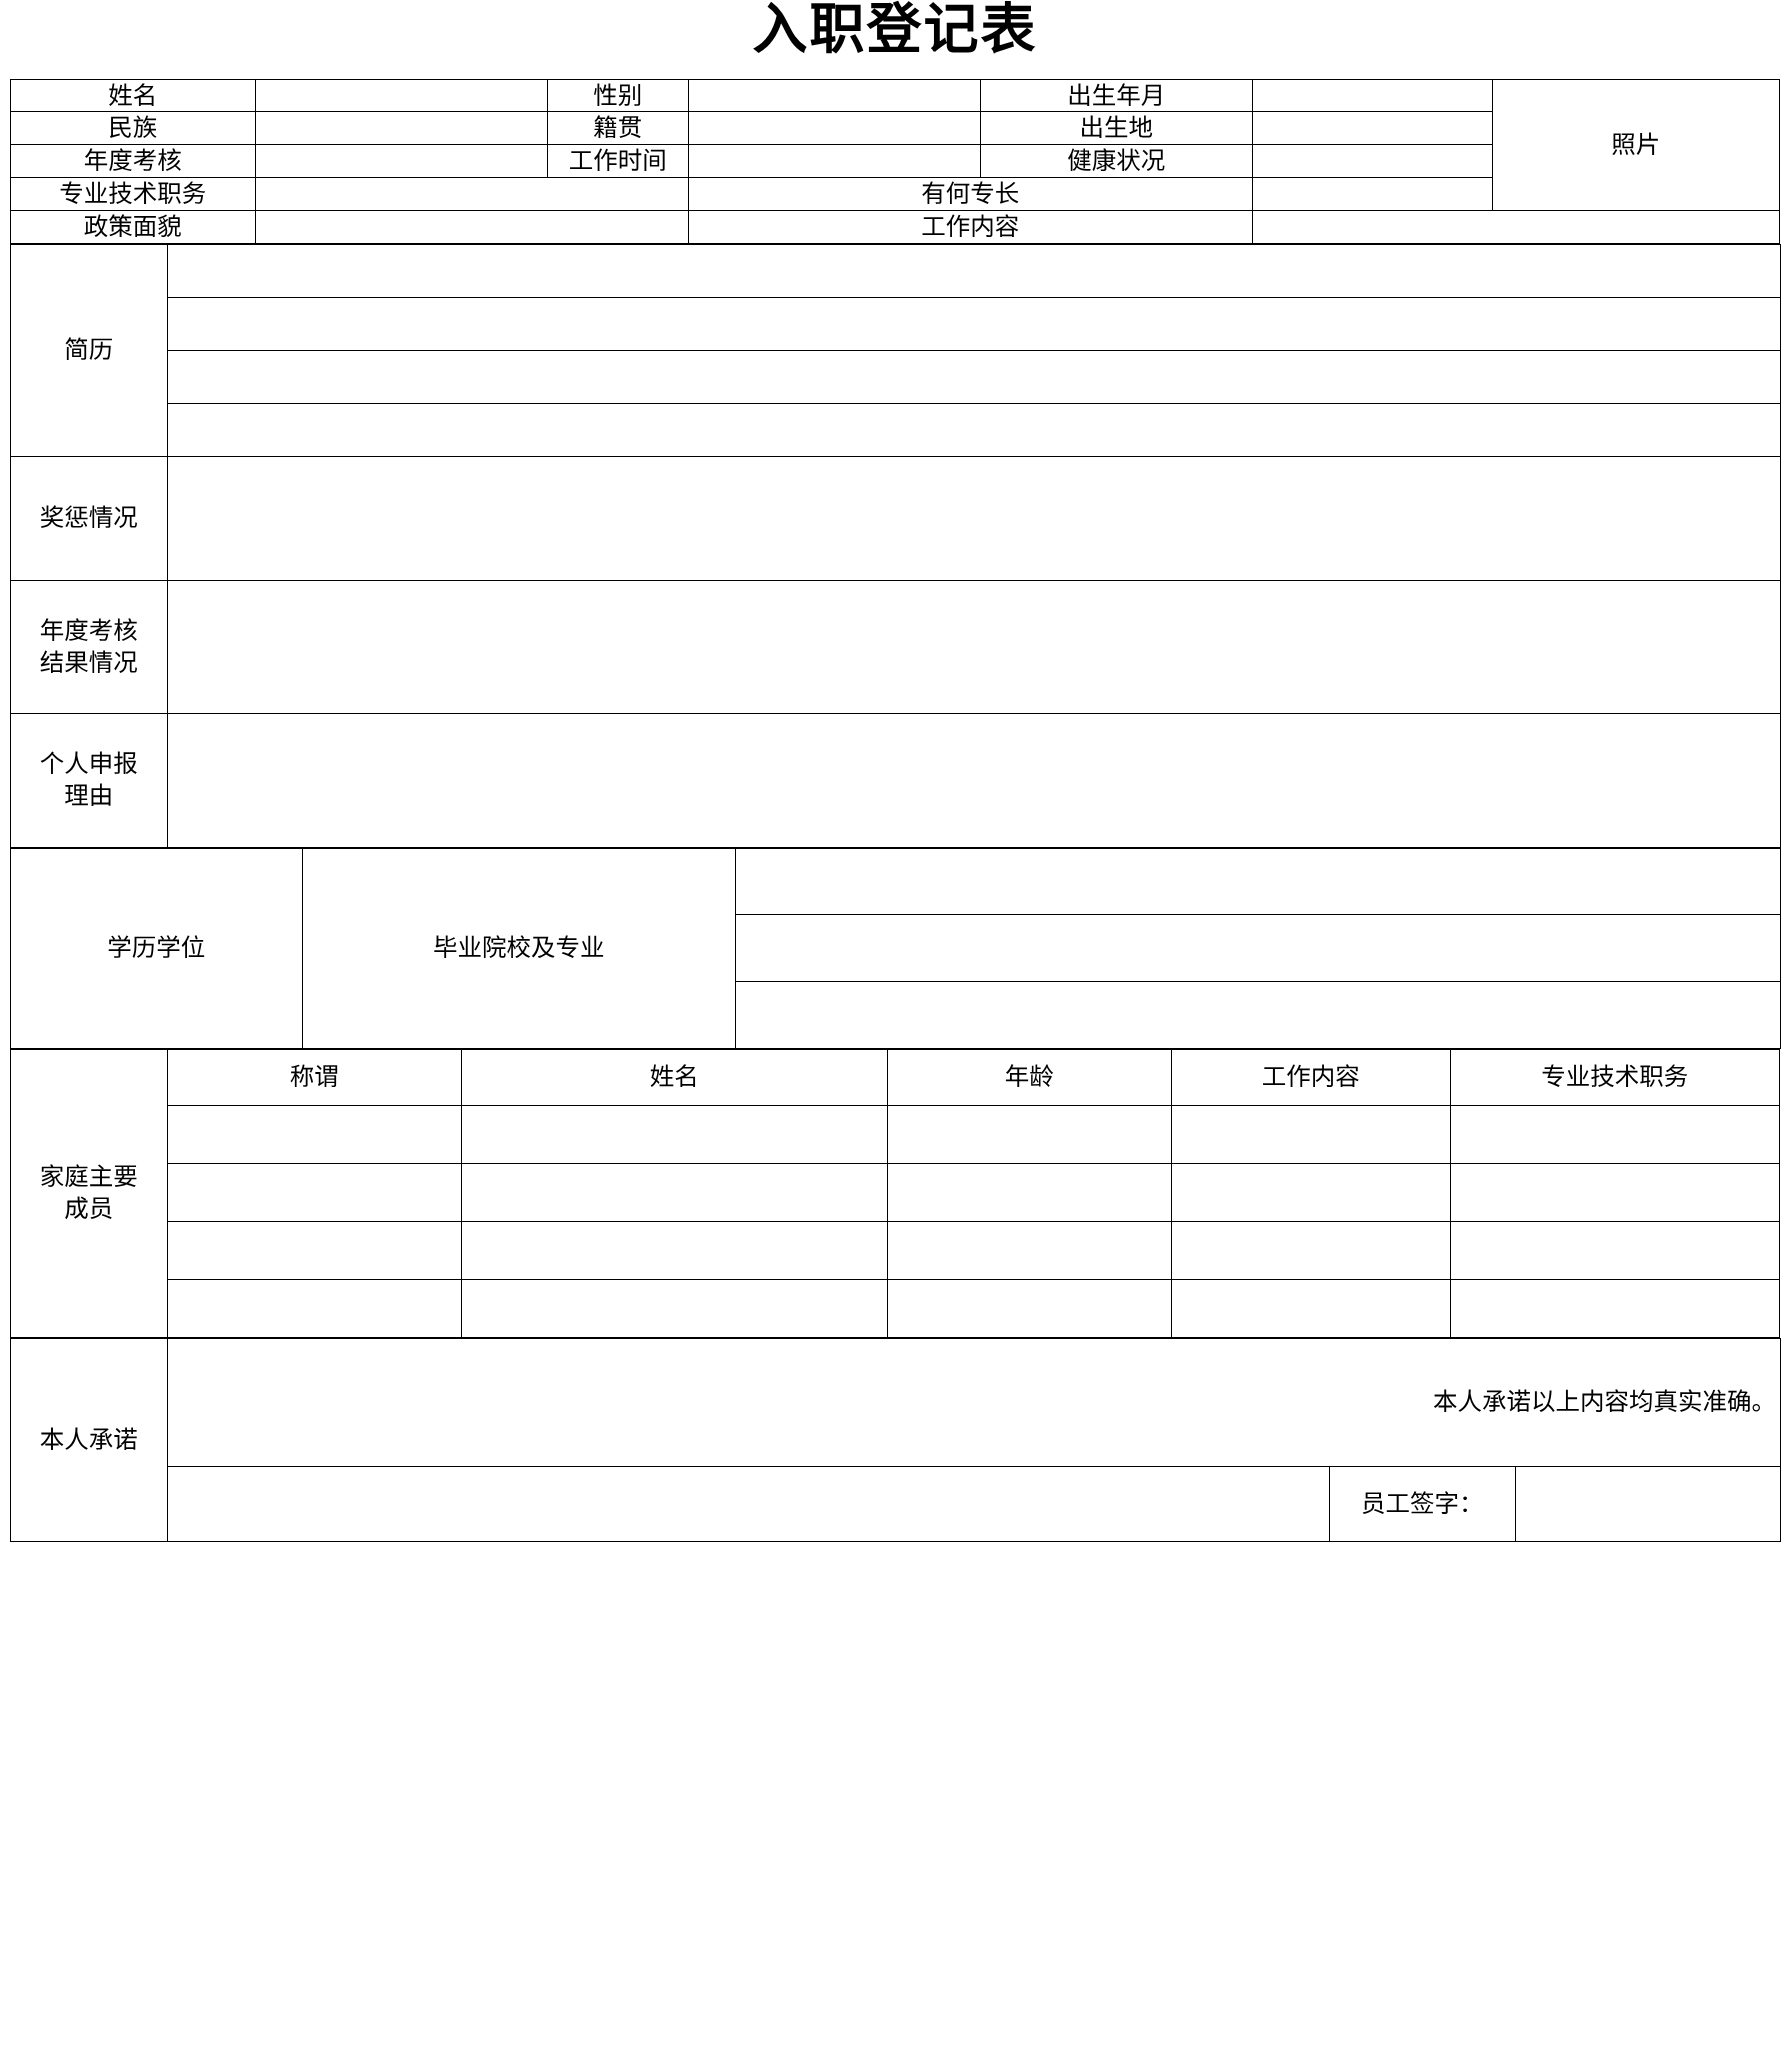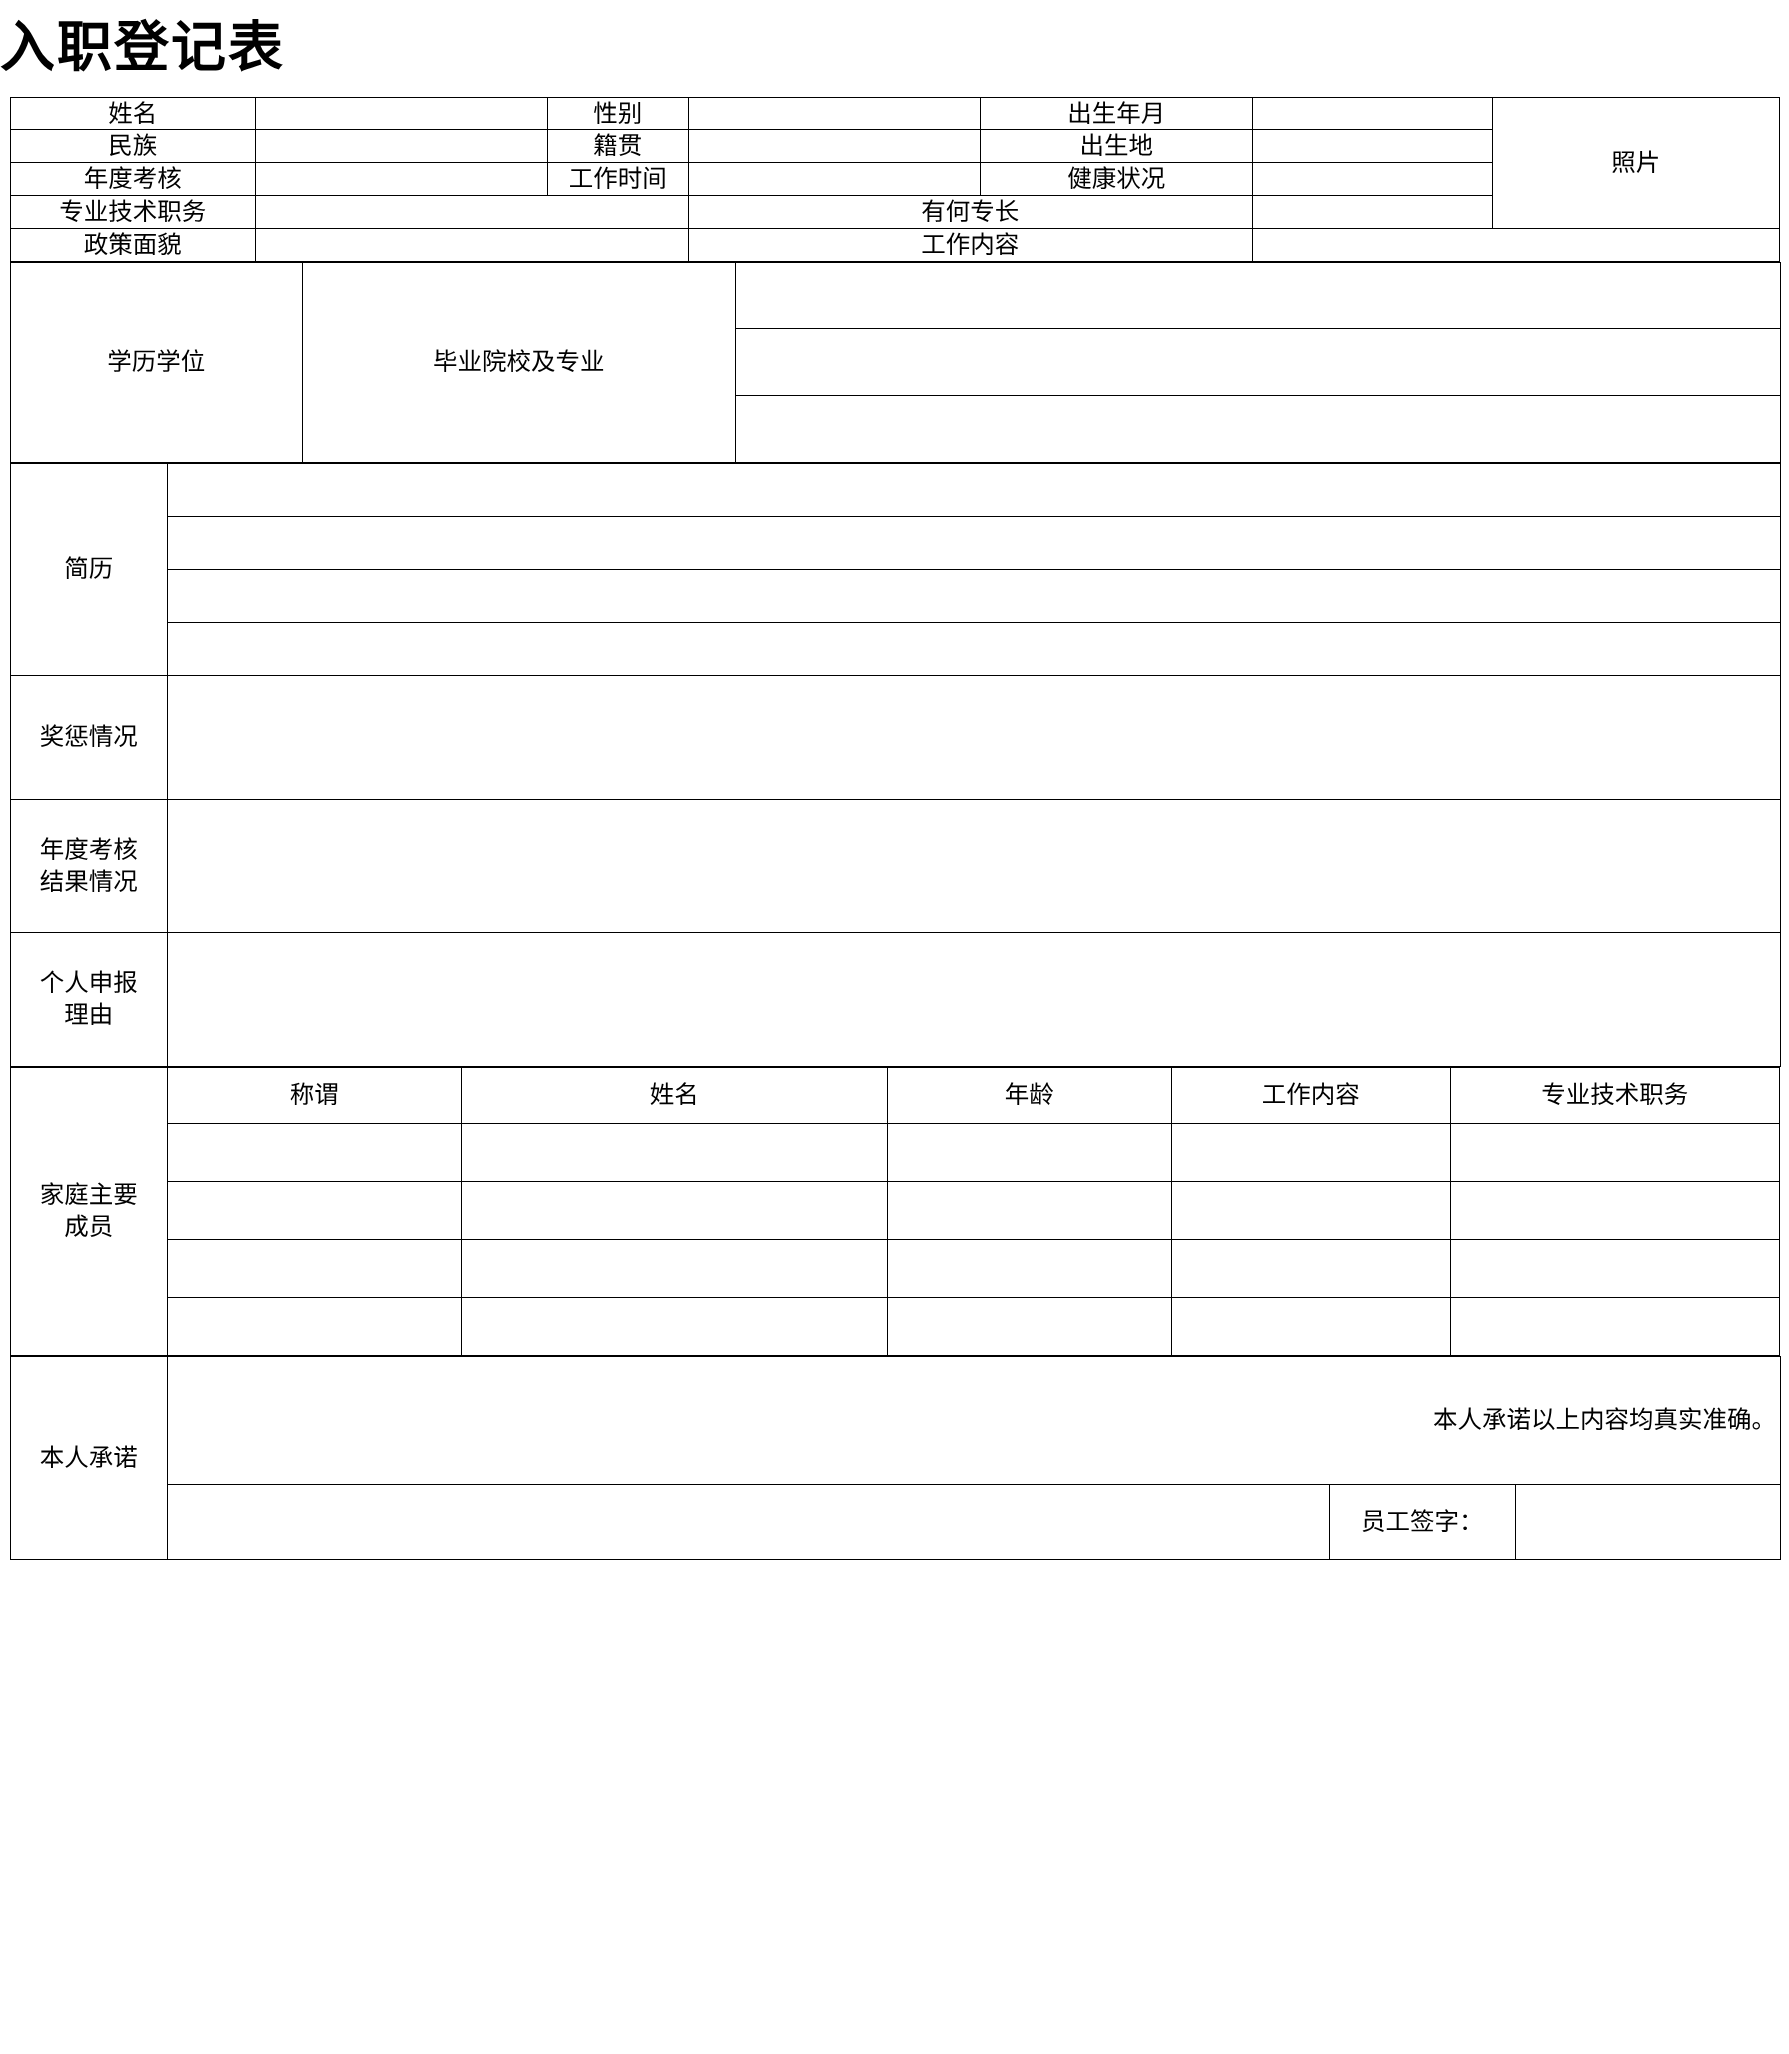--- a/index.html
+++ b/index.html
@@ -18,26 +18,26 @@
 
   #page {
     position: relative;
     width: 1790px;
     height: 2054px;
     box-sizing: border-box;
   }
 
   
   .doc-title {
-    text-align: left;
+    text-align: center;
     font-size: 55px;
     font-weight: bold;
     letter-spacing: 2px;
     line-height: 1;
-    padding-top: 20px;
+    padding-top: 2px;
     padding-bottom: 21.6px;
     margin: 0;
     font-family: "Liberation Sans", "DejaVu Sans", sans-serif;
   }
 
   
   table.form {
     border-collapse: collapse;
     table-layout: fixed;
     width: 1770px;
@@ -124,78 +124,78 @@
         <td class="lbl">政策面貌</td>
         <td class="blank" colspan="2"></td>
         <td class="lbl" colspan="2">工作内容</td>
         <td class="blank" colspan="2"></td>
       </tr>
     </tbody>
   </table>
 
   <table class="form">
     <colgroup>
+      <col style="width:157px">
+      <col style="width:1613px">
+    </colgroup>
+    <tbody>
+      <tr>
+        <td class="lbl" rowspan="4" style="height:208px">简历</td>
+        <td class="blank" style="height:52px"></td>
+      </tr>
+      <tr>
+        <td class="blank" style="height:52px"></td>
+      </tr>
+      <tr>
+        <td class="blank" style="height:52px"></td>
+      </tr>
+      <tr>
+        <td class="blank" style="height:52px"></td>
+      </tr>
+
+      <tr>
+        <td class="lbl" style="height:123px">奖惩情况</td>
+        <td class="blank"></td>
+      </tr>
+
+      <tr>
+        <td class="lbl-wrap two-line" style="height:132px">
+          <span>年度考核</span><br>
+          <span>结果情况</span>
+        </td>
+        <td class="blank"></td>
+      </tr>
+
+      <tr>
+        <td class="lbl-wrap two-line" style="height:133px">
+          <span>个人申报</span><br>
+          <span>理由</span>
+        </td>
+        <td class="blank"></td>
+      </tr>
+    </tbody>
+  </table>
+
+  <table class="form">
+    <colgroup>
       <col style="width:292px">
       <col style="width:433px">
       <col style="width:1045px">
     </colgroup>
     <tbody>
       <tr>
         <td class="lbl" rowspan="3" style="height:196px">学历学位</td>
         <td class="lbl" rowspan="3">毕业院校及专业</td>
         <td class="blank" style="height:65px"></td>
       </tr>
       <tr>
         <td class="blank" style="height:66px"></td>
       </tr>
       <tr>
         <td class="blank" style="height:66px"></td>
-      </tr>
-    </tbody>
-  </table>
-
-  <table class="form">
-    <colgroup>
-      <col style="width:157px">
-      <col style="width:1613px">
-    </colgroup>
-    <tbody>
-      <tr>
-        <td class="lbl" rowspan="4" style="height:208px">简历</td>
-        <td class="blank" style="height:52px"></td>
-      </tr>
-      <tr>
-        <td class="blank" style="height:52px"></td>
-      </tr>
-      <tr>
-        <td class="blank" style="height:52px"></td>
-      </tr>
-      <tr>
-        <td class="blank" style="height:52px"></td>
-      </tr>
-
-      <tr>
-        <td class="lbl" style="height:123px">奖惩情况</td>
-        <td class="blank"></td>
-      </tr>
-
-      <tr>
-        <td class="lbl-wrap two-line" style="height:132px">
-          <span>年度考核</span><br>
-          <span>结果情况</span>
-        </td>
-        <td class="blank"></td>
-      </tr>
-
-      <tr>
-        <td class="lbl-wrap two-line" style="height:133px">
-          <span>个人申报</span><br>
-          <span>理由</span>
-        </td>
-        <td class="blank"></td>
       </tr>
     </tbody>
   </table>
 
   <table class="form">
     <colgroup>
       <col style="width:157px">
       <col style="width:294px">
       <col style="width:426px">
       <col style="width:284px">

